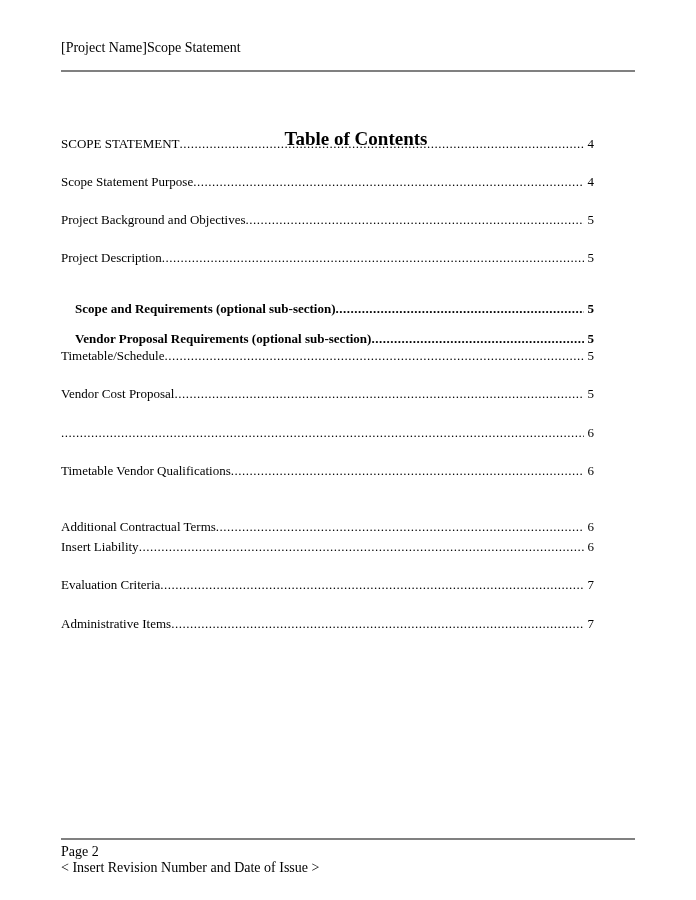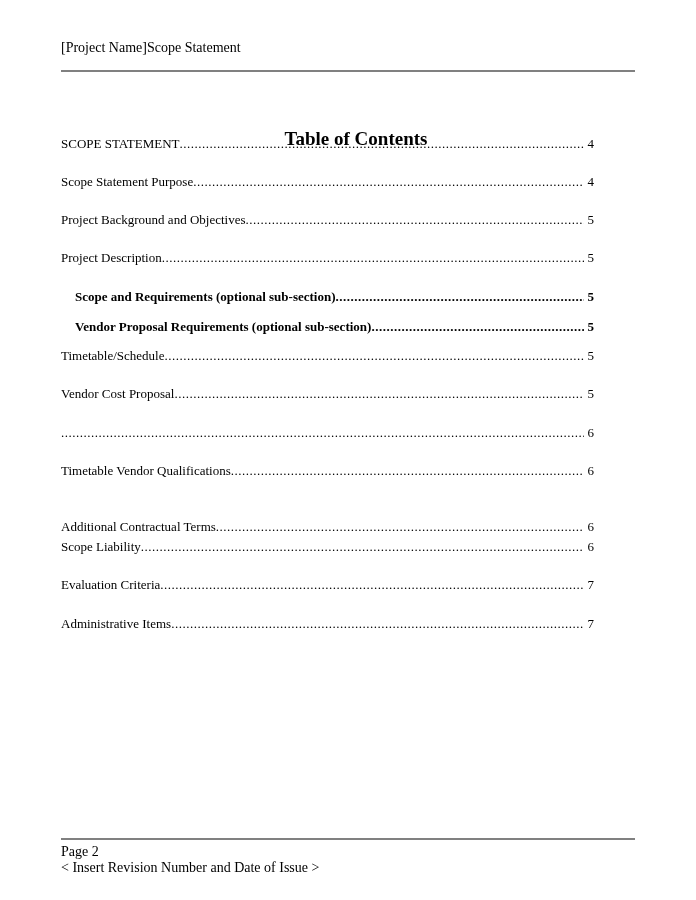--- a/index.html
+++ b/index.html
@@ -8,21 +8,21 @@
   .header { position: absolute; left: 61px; right: 61px; top: 40px; height: 20px;
             display: flex; justify-content: flex-start; font-size: 14px; }
   .rule { position: absolute; left: 61px; right: 61px; height: 2px; background: #808080; }
   .rule.top { top: 70px; }
   .rule.bottom { top: 838px; }
   .title { position: absolute; left: 16px; right: 0; top: 108px; text-align: center;
            font-size: 19px; font-weight: bold; margin-top: 20px; }
   .toc { position: absolute; left: 61px; width: 533px; top: 0; }
   .entry { position: absolute; left: 0; width: 533px; display: flex; align-items: baseline;
            font-size: 13px; white-space: nowrap; overflow: hidden; }
-  .entry.sub { left: 14px; width: 519px; font-weight: bold; }
+  .entry.sub { left: 14px; width: 519px; font-weight: bold; margin-top: 12px; }
   .entry .label { flex: 0 0 auto; }
   .entry .leader { flex: 1 1 auto; overflow: hidden; letter-spacing: 0.5px; }
   .entry .leader::before { content: "........................................................................................................................................................................................................................................................"; }
   .entry .page { flex: 0 0 auto; padding-left: 4px; }
   .footer { position: absolute; left: 61px; right: 61px; top: 844px; height: 20px;
             display: flex; justify-content: space-between; font-size: 14px; flex-direction: column; }
 </style>
 </head>
 <body>
 
@@ -83,21 +83,21 @@
     <span class="label">Timetable Vendor Qualifications</span>
     <span class="leader"></span>
     <span class="page">6</span>
   </div>
   <div class="entry" style="top:519px">
     <span class="label">Additional Contractual Terms</span>
     <span class="leader"></span>
     <span class="page">6</span>
   </div>
   <div class="entry" style="top:539px">
-    <span class="label">Scope Liability</span>
+    <span class="label">Insert Liability</span>
     <span class="leader"></span>
     <span class="page">6</span>
   </div>
   <div class="entry" style="top:577px">
     <span class="label">Evaluation Criteria</span>
     <span class="leader"></span>
     <span class="page">7</span>
   </div>
   <div class="entry" style="top:616px">
     <span class="label">Administrative Items</span>

